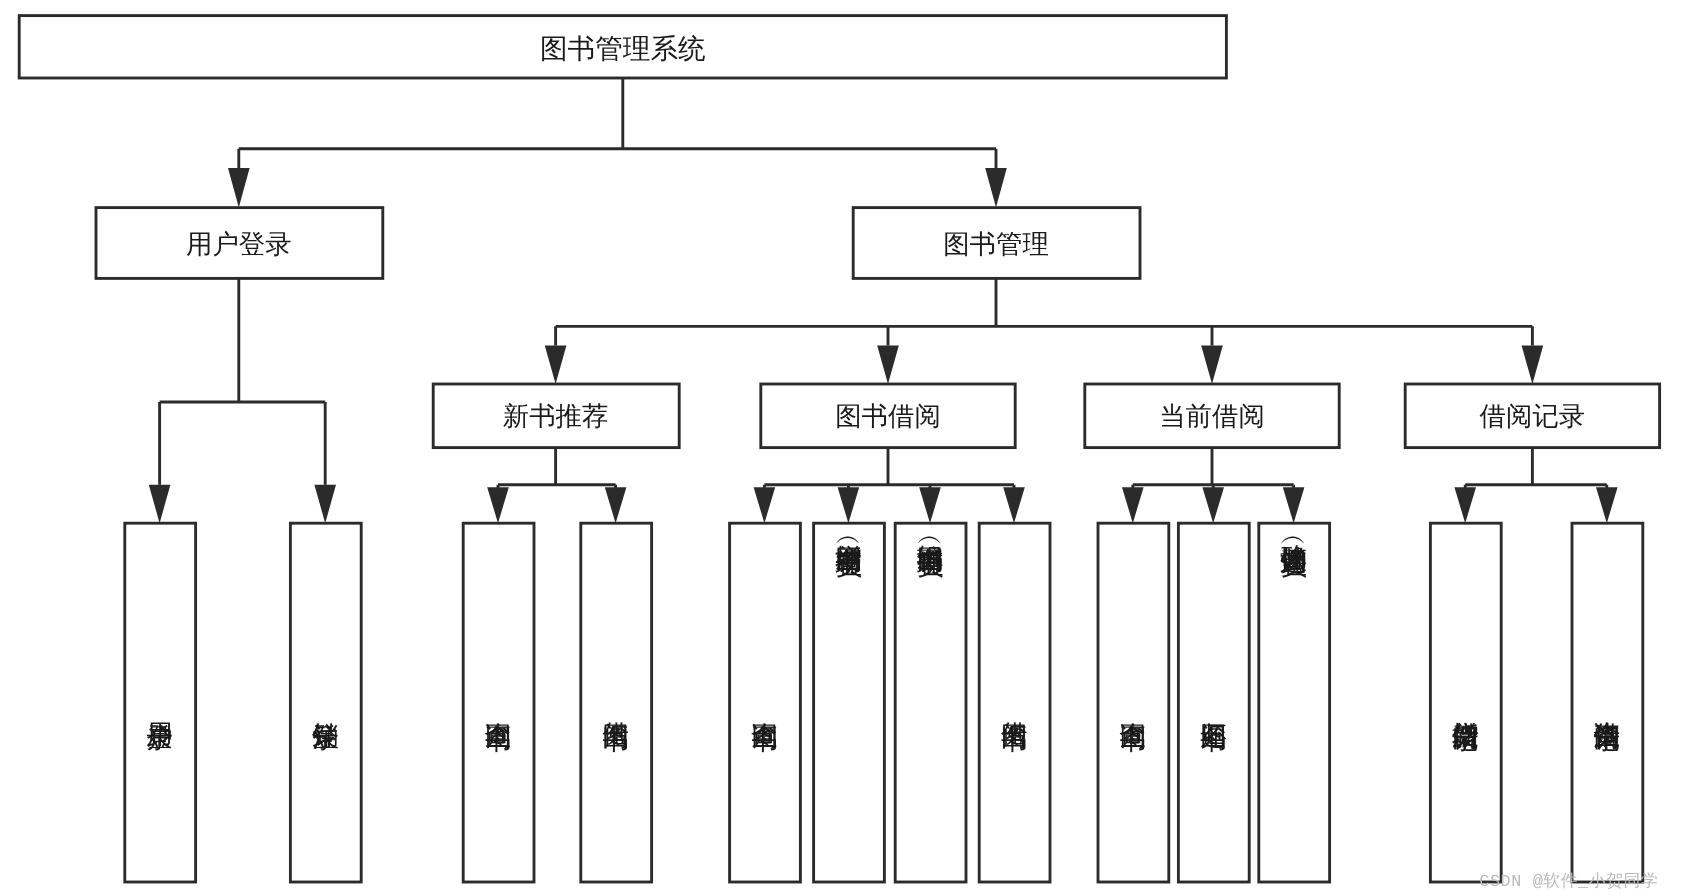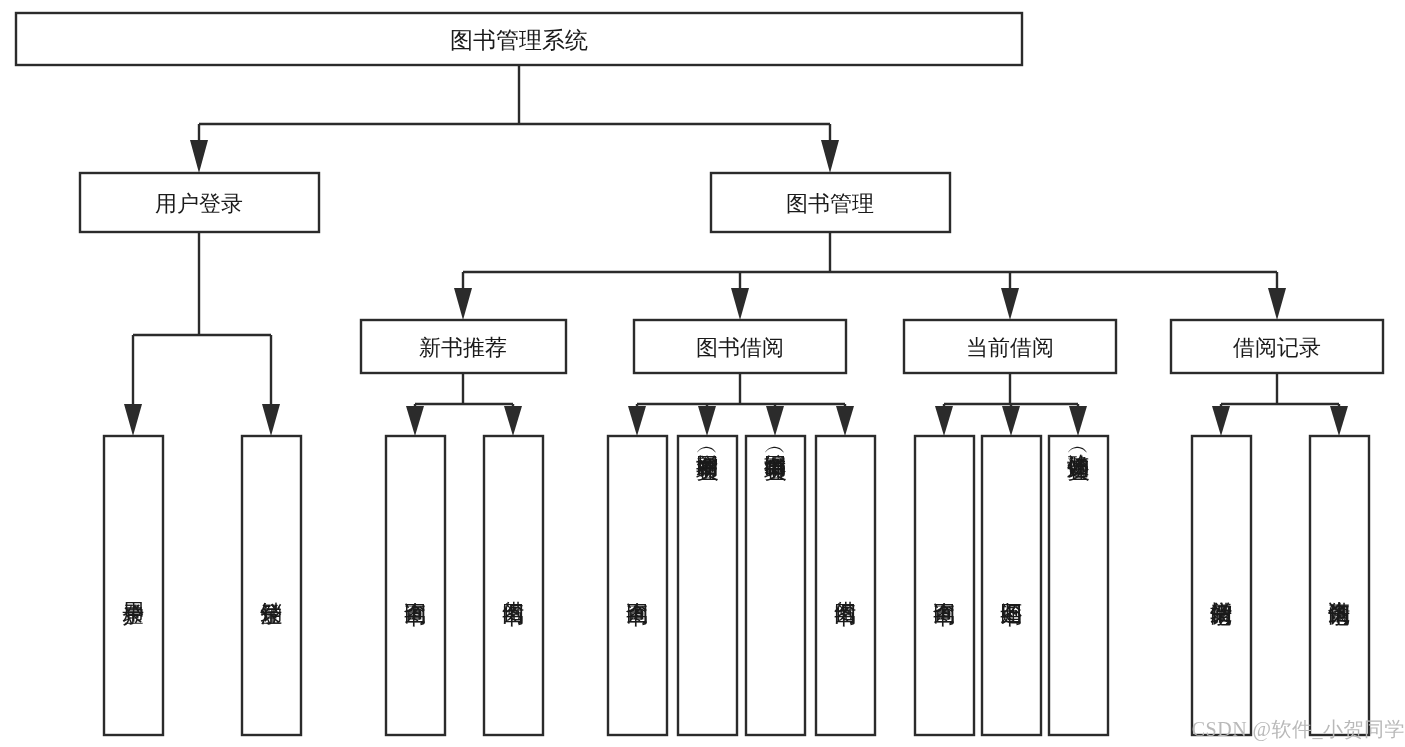--- a/index.html
+++ b/index.html
@@ -66,24 +66,24 @@
     font-family: "Liberation Sans", "DejaVu Sans", sans-serif;
     font-size: 22px;
     line-height: 1.06;
     color: #1a1a1a;
     letter-spacing: 1px;
     text-align: center;
     white-space: nowrap;
   }
   .watermark {
     position: absolute;
-    right: 0;
+    right: 23px;
     bottom: 4px;
-    font-family: Liberation Serif, serif;
-    font-size: 20px;
+    font-family: Liberation Mono, monospace;
+    font-size: 14px;
     color: #b9b9b9;
     letter-spacing: 0.5px;
     white-space: nowrap;
   }
 </style>
 </head>
 <body>
 
 <div id="diagram-root">
 

